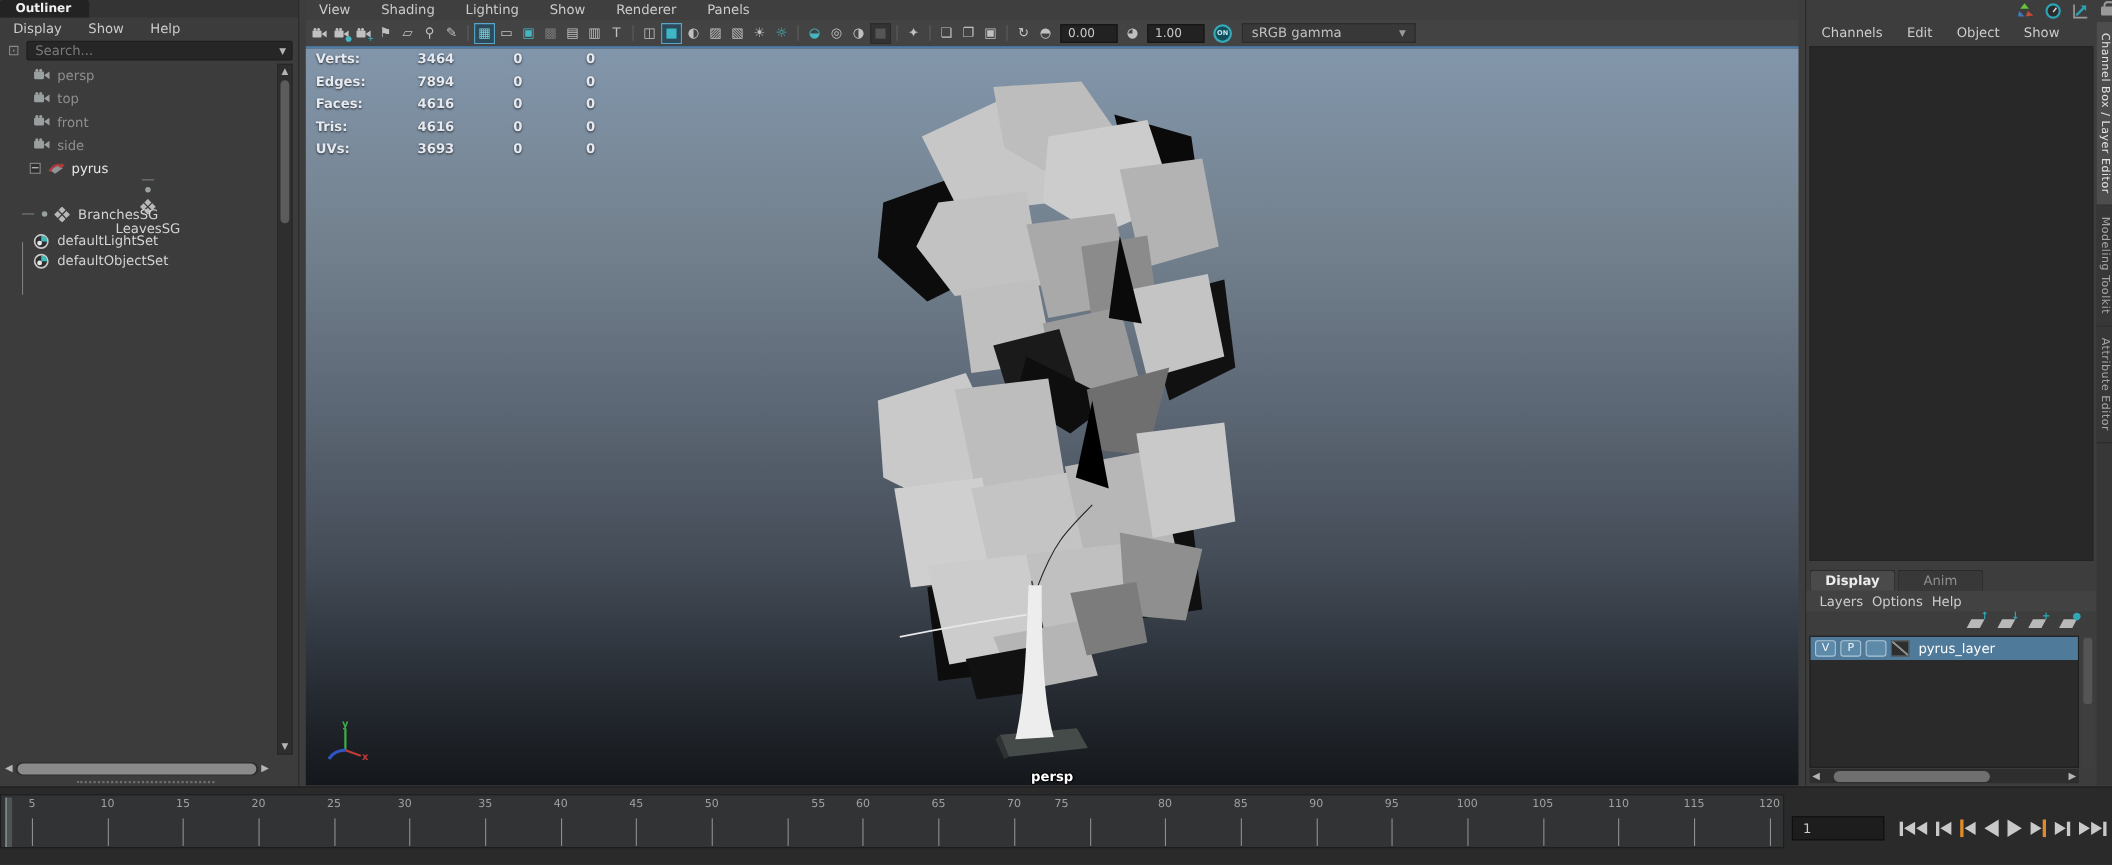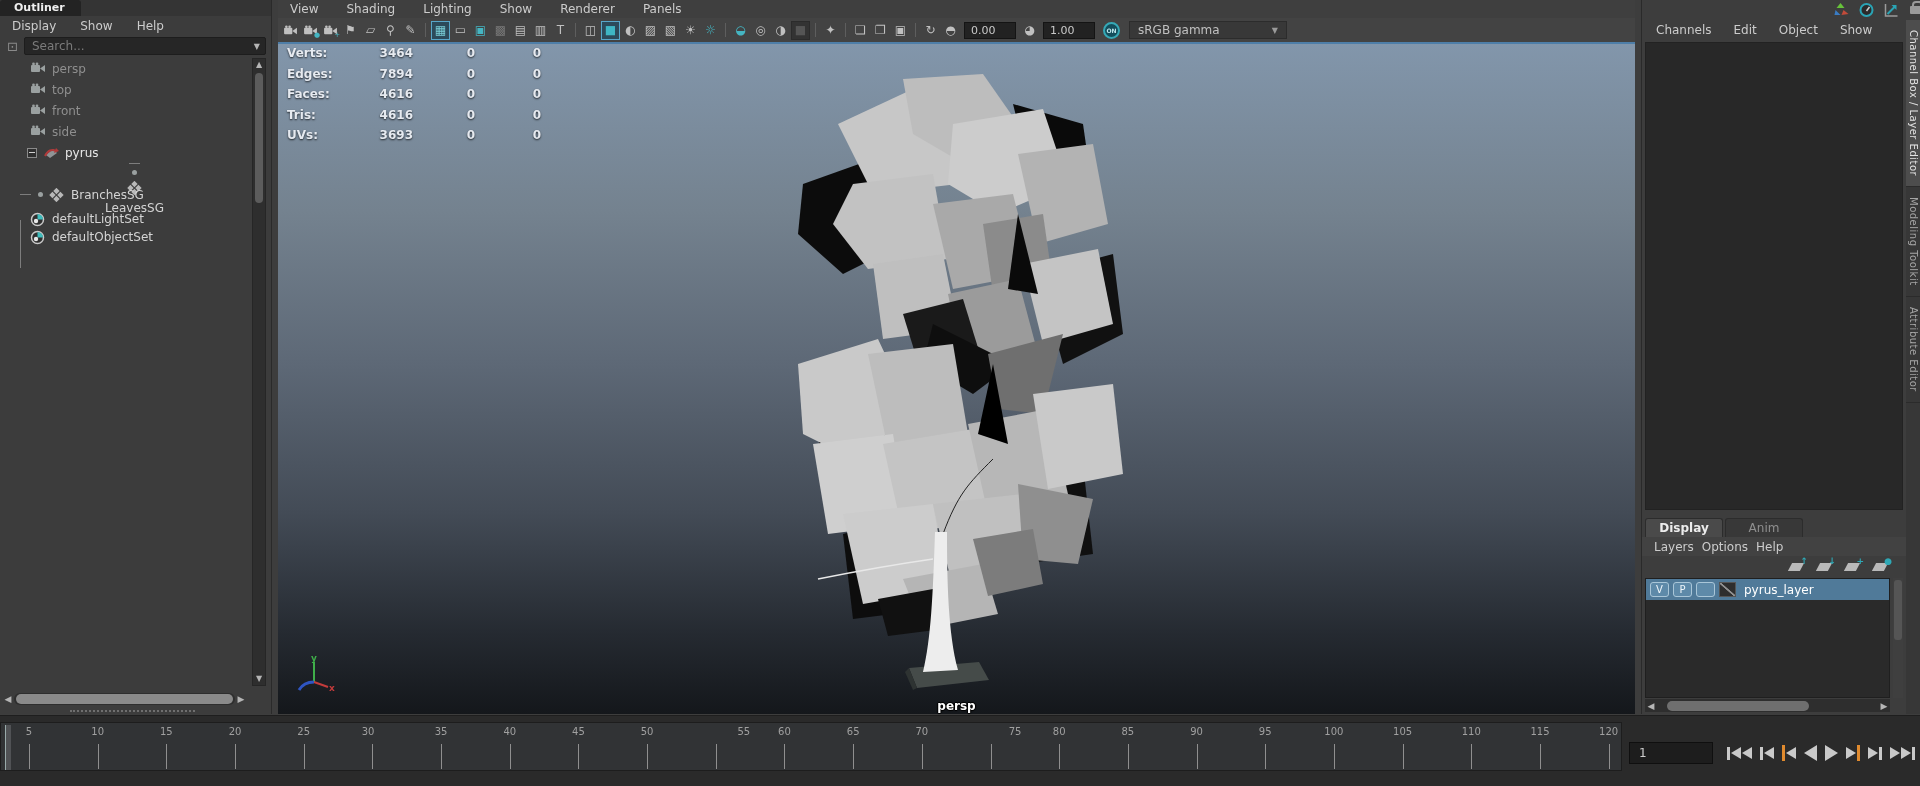--- a/index.html
+++ b/index.html
@@ -504,21 +504,21 @@
         <span class="tl-num" style="left: 646.12px;">50</span>
         <div class="tl-tick" style="left: 646.12px;"></div>
         <span class="tl-num" style="left: 714.8px; margin-left: 28px;">55</span>
         <div class="tl-tick" style="left: 714.8px;"></div>
         <span class="tl-num" style="left: 783.48px;">60</span>
         <div class="tl-tick" style="left: 783.48px;"></div>
         <span class="tl-num" style="left: 852.16px;">65</span>
         <div class="tl-tick" style="left: 852.16px;"></div>
         <span class="tl-num" style="left: 920.84px;">70</span>
         <div class="tl-tick" style="left: 920.84px;"></div>
-        <span class="tl-num" style="left: 1014px;">75</span>
+        <span class="tl-num" style="left: 964px;">75</span>
         <div class="tl-tick" style="left: 989.52px;"></div>
         <span class="tl-num" style="left: 1058.2px;">80</span>
         <div class="tl-tick" style="left: 1058.2px;"></div>
         <span class="tl-num" style="left: 1126.88px;">85</span>
         <div class="tl-tick" style="left: 1126.88px;"></div>
         <span class="tl-num" style="left: 1195.56px;">90</span>
         <div class="tl-tick" style="left: 1195.56px;"></div>
         <span class="tl-num" style="left: 1264.24px;">95</span>
         <div class="tl-tick" style="left: 1264.24px;"></div>
         <span class="tl-num" style="left: 1332.92px;">100</span>

